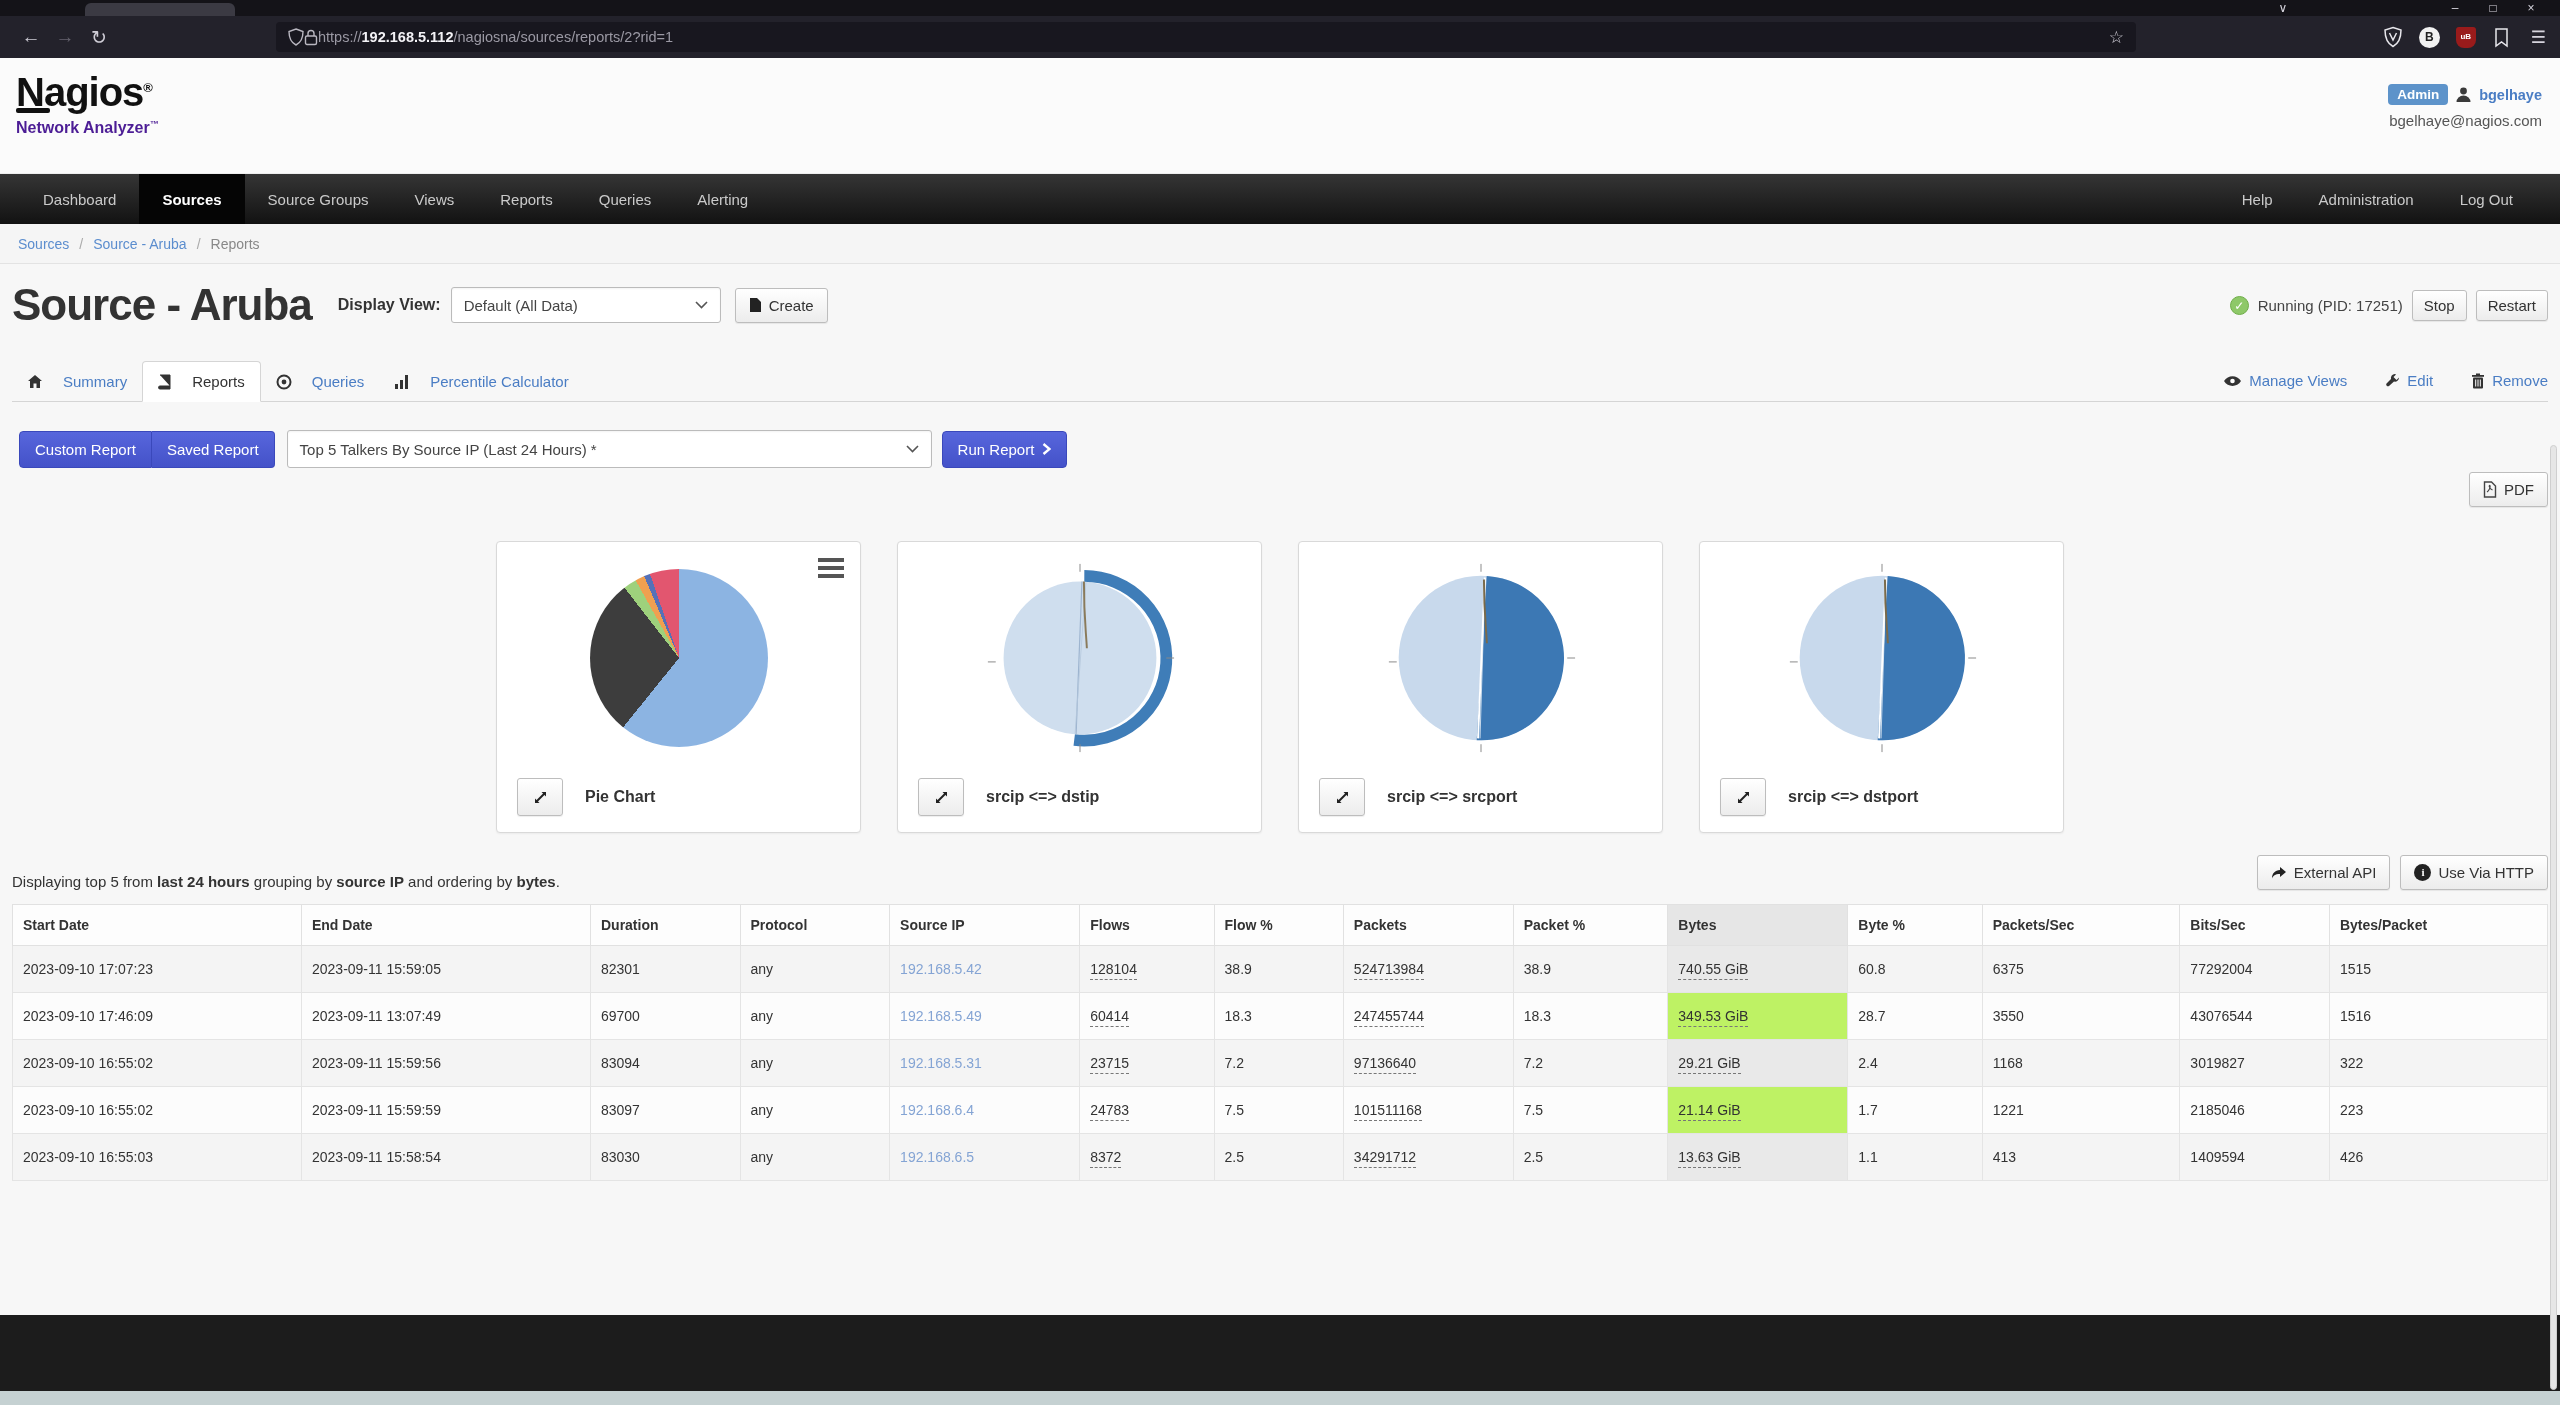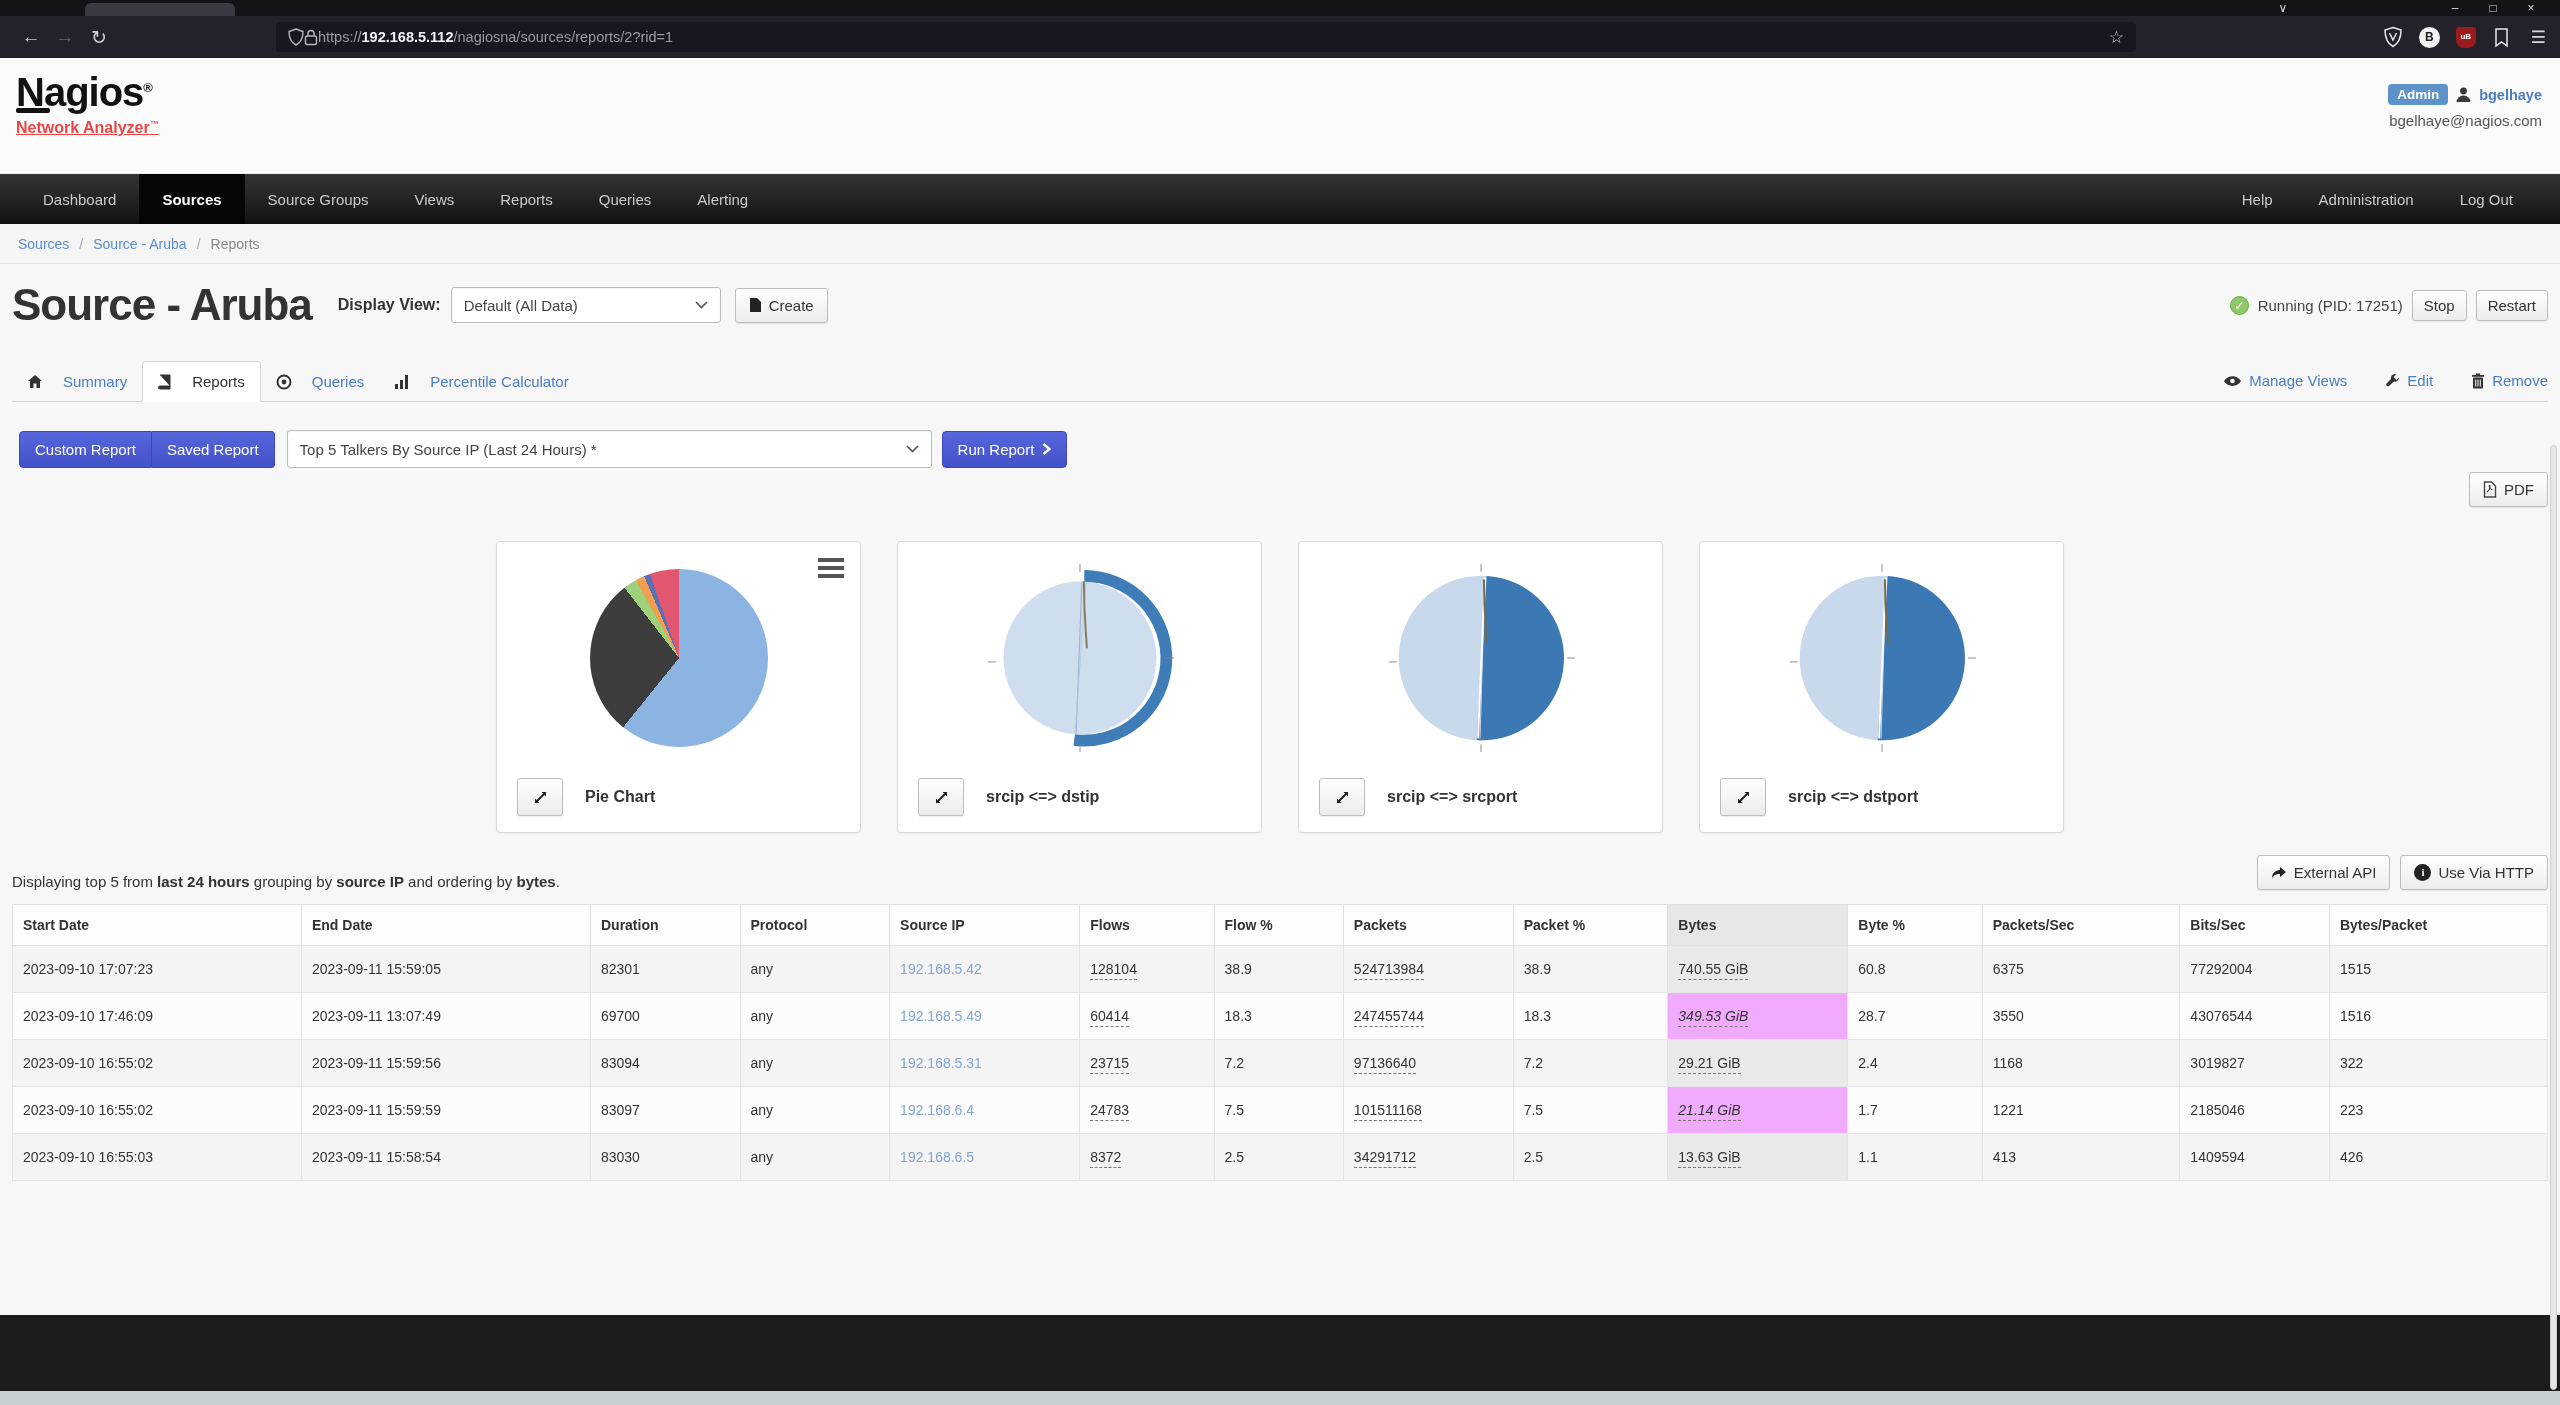--- a/index.html
+++ b/index.html
@@ -35,21 +35,21 @@
   .ext-ublock { width:20px; height:21px; background:#991b1b; color:#fff; font-size:8px; font-weight:bold;
                 text-align:center; line-height:20px; border-radius:3px 3px 8px 8px; }
   .menu-btn { color:#d6d4dd; font-size:17px; margin-left:4px; }
 
   
   .site-header { background:#fbfbfb; height:116px; position:relative; border-bottom:1px solid #eee; }
   .logo { position:absolute; left:16px; top:14px; }
   .logo-main { font-size:40px; font-weight:bold; color:#111; letter-spacing:-1px; line-height:1; }
   .logo-main sup { font-size:13px; }
   .logo-underline { width:34px; height:5px; background:#111; margin-top:-4px; border-radius:2px; }
-  .logo-sub { font-size:16px; font-weight:bold; color:#ef4444; margin-top:6px;text-decoration:underline; }
+  .logo-sub { font-size:16px; font-weight:bold; color:#4c1d95; margin-top:6px; }
   .logo-sub sup { font-size:9px; }
   .user-area { position:absolute; right:18px; top:26px; text-align:right; }
   .user-line { display:flex; align-items:center; justify-content:flex-end; gap:7px; }
   .admin-badge { background:#5d93ca; color:#fff; font-weight:bold; font-size:13.5px;
                  padding:3px 9px; border-radius:4px; }
   .user-name { color:#4a7dc4; font-weight:bold; font-size:14.5px; }
   .user-email { color:#555; font-size:15px; margin-top:7px; }
 
   
   .mainnav { height:50px; background:linear-gradient(#353535, #121212);
@@ -126,21 +126,21 @@
 
   
   table.data { width:100%; border-collapse:collapse; margin-top:14px; font-size:14px; background:#fff; }
   table.data th { text-align:left; font-weight:bold; color:#333; padding:12px 10px; border:1px solid #e1e1e1;
                   background:#fdfdfd; }
   table.data td { padding:15px 10px; border:1px solid #e4e4e4; color:#333; }
   table.data tr.odd td { background:#f4f4f4; }
   table.data tr.even td { background:#fcfcfc; }
   table.data th.col-bytes { background:#e6e6e6; }
   table.data tr.odd td.col-bytes { background:#e9e9e9; }
-  table.data tr.even td.col-bytes { background:#f0abfc;font-style:italic; }
+  table.data tr.even td.col-bytes { background:#bef264; }
   .ip-link { color:#84a4d4; cursor:pointer; }
   .dashed { border-bottom:1px dashed #777; padding-bottom:2px; cursor:help; }
 
   
   .footer-dark { position:absolute; left:0; right:0; bottom:14px; height:76px; background:#1c1c1c; }
   .footer-strip { position:absolute; left:0; right:0; bottom:0; height:14px; background:#c5d1d2; }
 
   
   .scroll-thumb { position:absolute; right:3px; top:445px; width:7px; height:945px;
                   background:#e6e6e6; border:1px solid #cfcfcf; border-radius:4px; }

